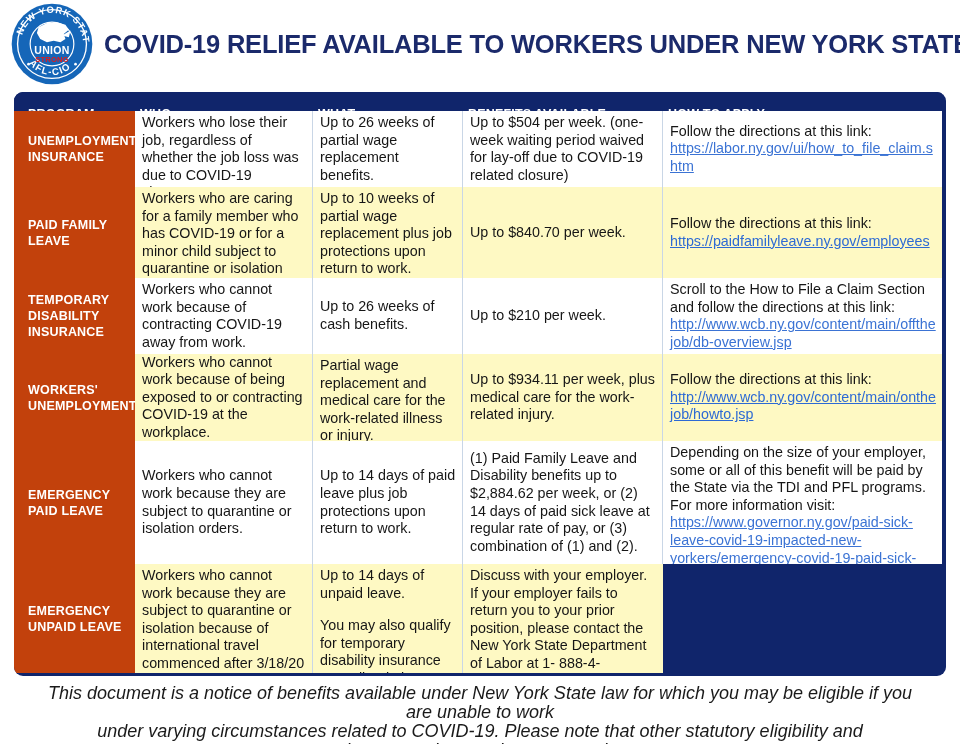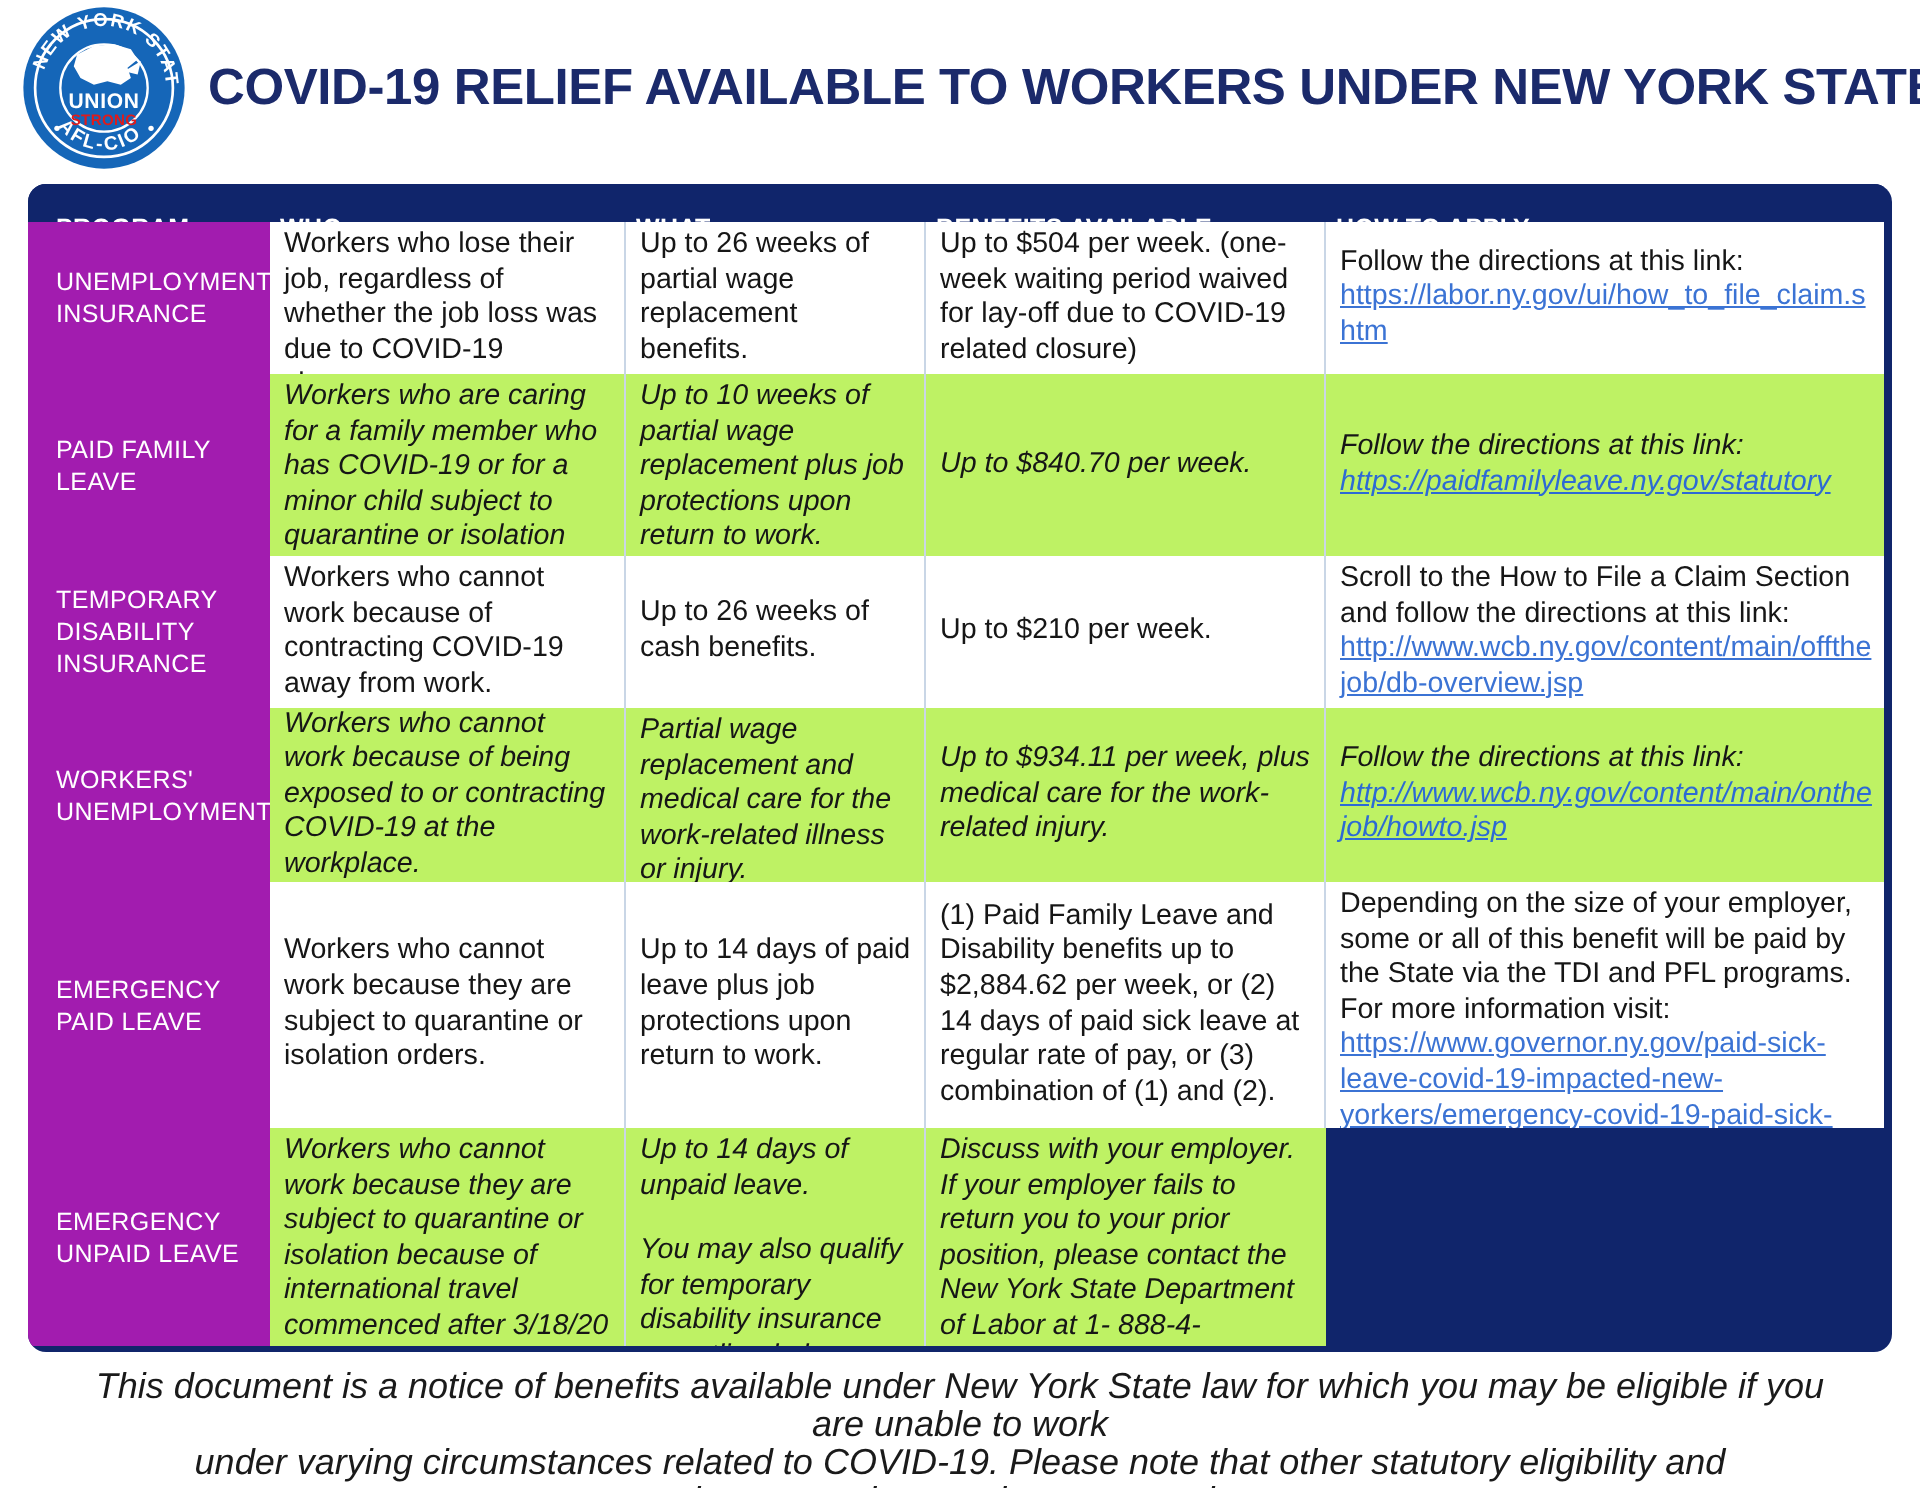--- a/index.html
+++ b/index.html
@@ -80,45 +80,45 @@
     letter-spacing: 0.2px;
     padding-left: 5px;
     line-height: 15px;
     display: flex;
     align-items: flex-start;
   }
   .hdr.first { padding-left: 14px; }
 
   
   .prog {
-    background: #a21caf;
+    background: #c2410c;
     color: #ffffff;
     font-size: 12.5px;
-    font-weight: normal;
+    font-weight: bold;
     line-height: 16px;
     letter-spacing: 0.2px;
     padding-left: 14px;
     padding-right: 4px;
     display: flex;
     align-items: center;
   }
 
   
   .data {
     font-size: 14.3px;
     line-height: 17.6px;
     color: #161616;
     padding: 2px 6px 2px 7px;
     display: flex;
     align-items: center;
     border-right: 1px solid #c9d6e6;
     background: #ffffff;
   }
   .data.last { border-right: none; }
-  .data.alt { background: #bef264; font-style: italic; }
+  .data.alt { background: #fef9c3; }
   .data.top { align-items: flex-start; padding-top: 3px; }
 
   .data .inner { width: 100%; }
 
   .data a {
     color: #3b73d4;
     text-decoration: underline;
     word-break: break-word;
   }
   .alt a { color: #2d6ad4; }
@@ -204,21 +204,21 @@
         </div>
       <div class="cell data alt top">
           <span class="inner">Up to 10 weeks of partial wage replacement plus job protections upon return to work.</span>
         </div>
       <div class="cell data alt">
           <span class="inner">Up to $840.70 per week.</span>
         </div>
       <div class="cell data alt last">
         <span class="inner">
           <span>Follow the directions at this link:</span>
-          <a href="#">https://paidfamilyleave.ny.gov/statutory</a>
+          <a href="#">https://paidfamilyleave.ny.gov/employees</a>
         </span>
       </div>
 
       <div class="cell prog">TEMPORARY DISABILITY INSURANCE</div>
       <div class="cell data top">
           <span class="inner">Workers who cannot work because of contracting COVID-19 away from work.</span>
         </div>
       <div class="cell data">
           <span class="inner">Up to 26 weeks of cash benefits.</span>
         </div>

